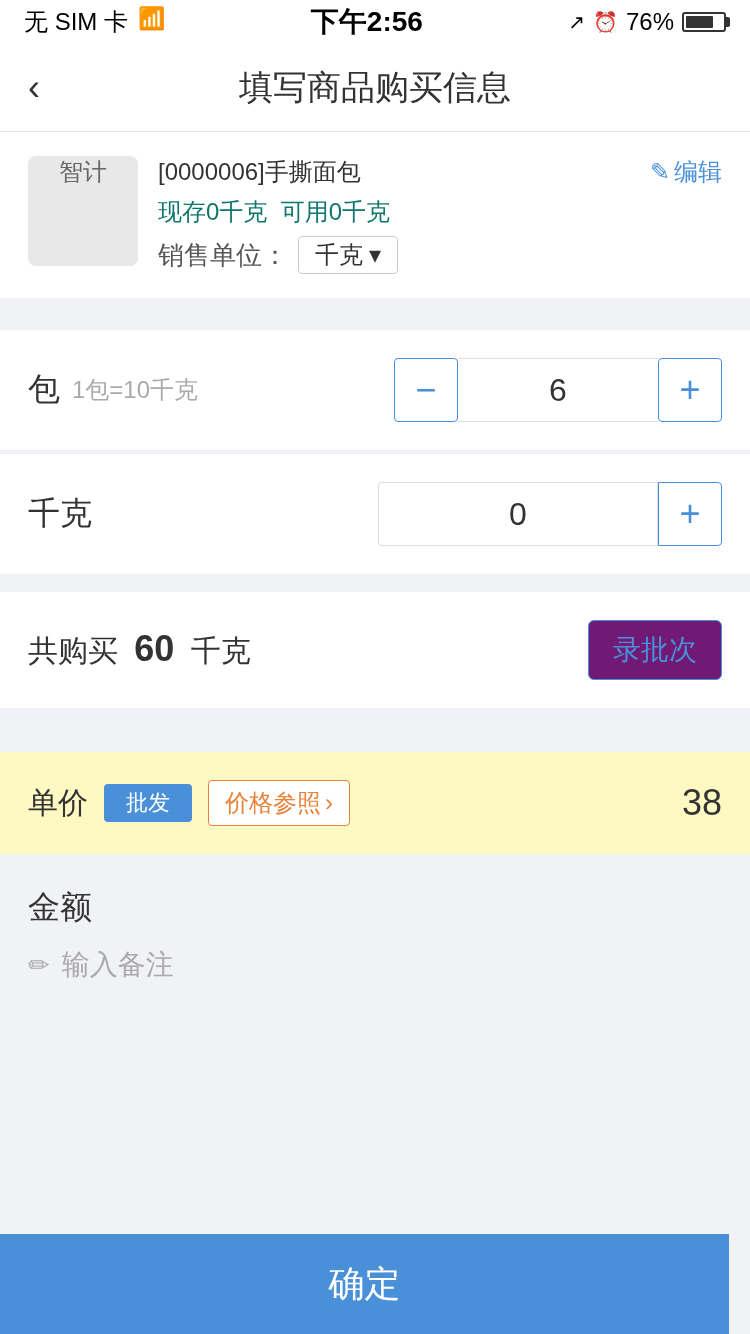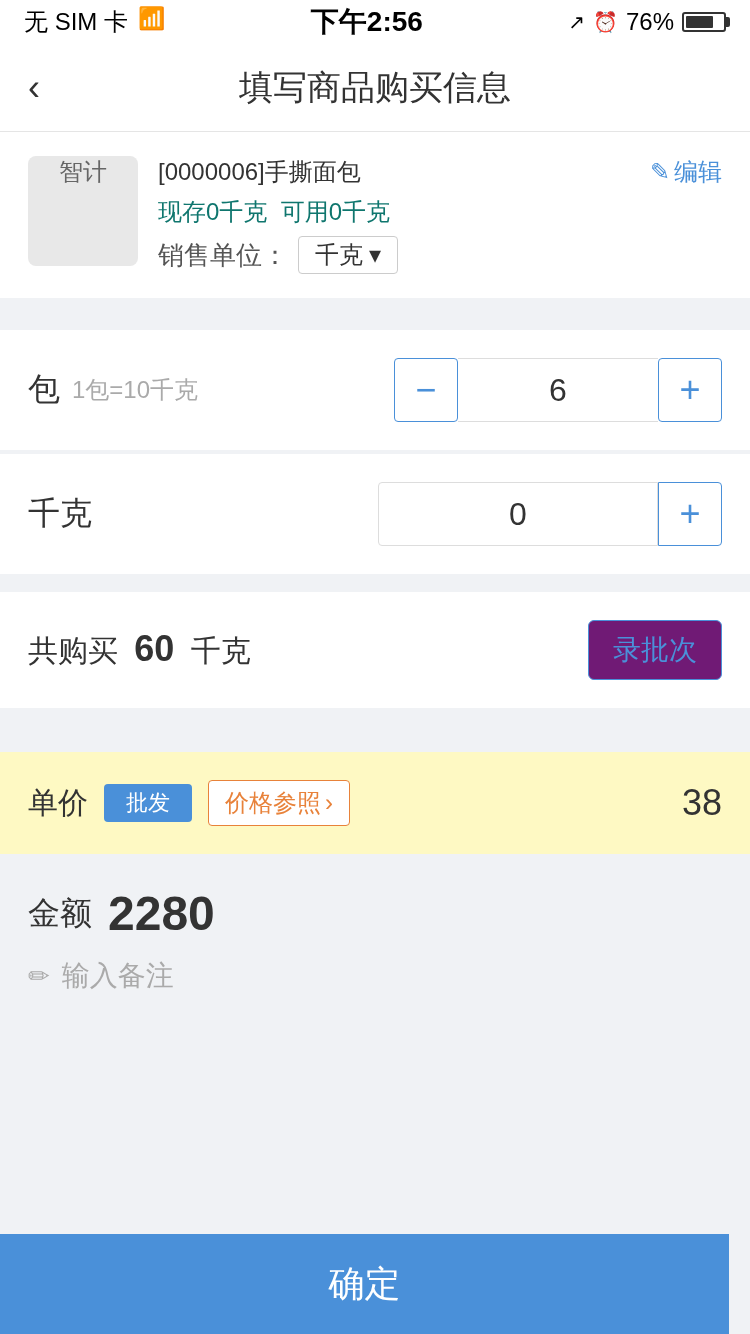--- a/index.html
+++ b/index.html
@@ -420,21 +420,20 @@
     </button>
     <span class="price-value">38</span>
   </div>
 </div>
 
 <div style="height:2px;background:#f0f2f5;"></div>
 
 <div class="amount-section">
   <div class="amount-row">
     <span class="amount-label">金额</span>
-    <span class="amount-value">2280</span>
   </div>
   <div class="note-row">
     <span class="pencil-icon">✏</span>
     <span>输入备注</span>
   </div>
 </div>
 
 <div style="background:#f0f2f5;height:380px;"></div>
 
 <div class="footer">

